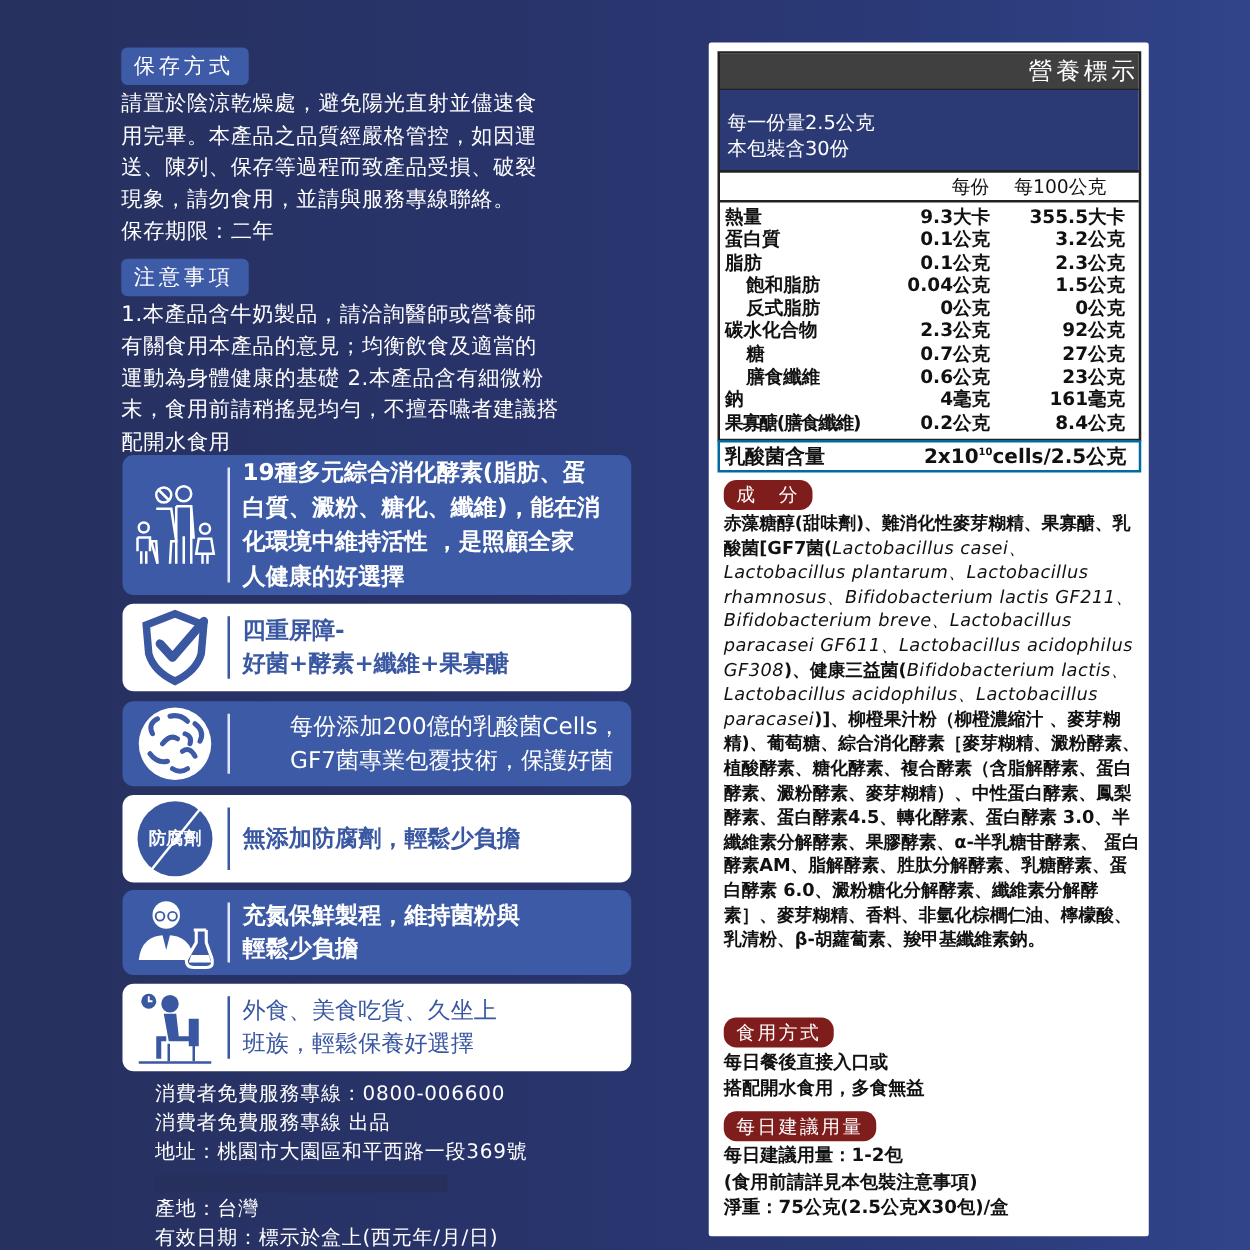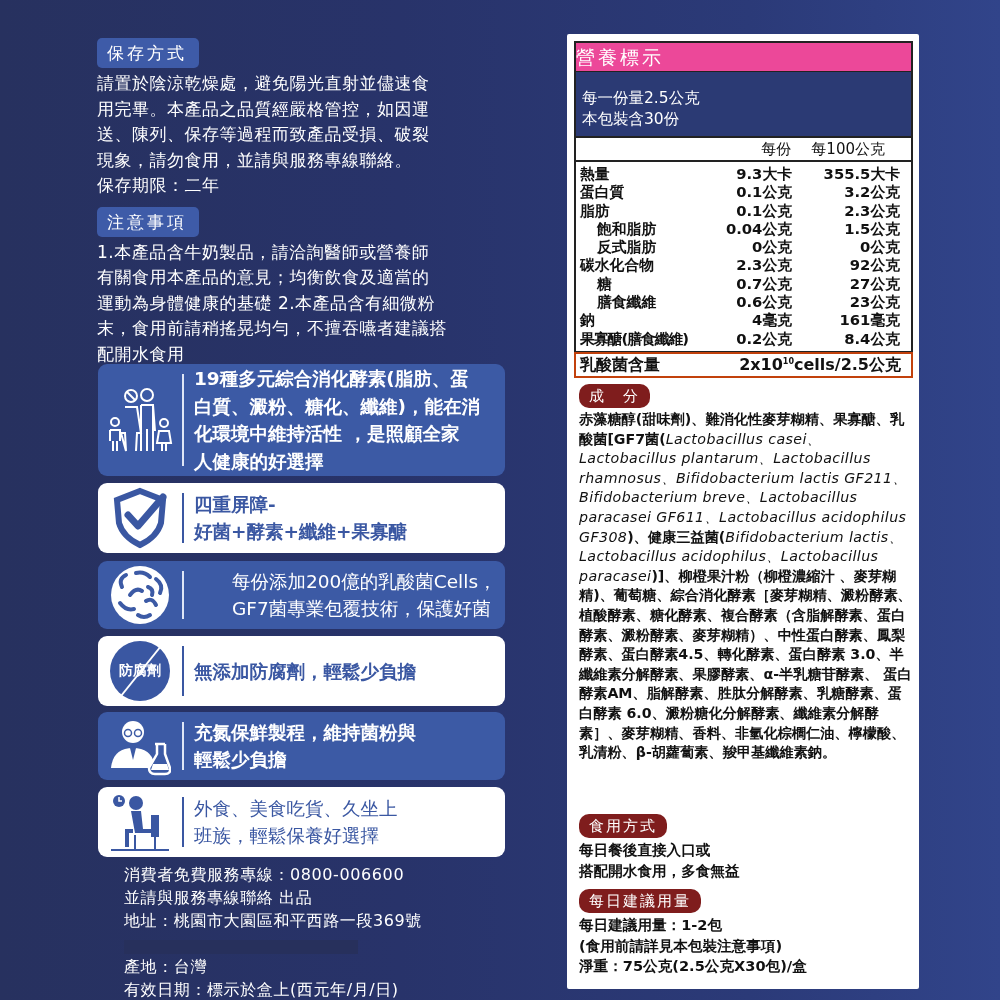--- a/index.html
+++ b/index.html
@@ -35,32 +35,32 @@
 
   .bottom { position: absolute; left: 124px; top: 863px; width: 380px; font-size: 16px; line-height: 23px; color: #fff; letter-spacing: 0.6px; }
   .mask { position: absolute; left: 124px; top: 940px; width: 234px; height: 14px; background: #27305c; }
 
   
   .panel {
     position: absolute; left: 567px; top: 34px; width: 352px; height: 955px;
     background: #ffffff; border-radius: 2px;
   }
   .nut { position: absolute; left: 7px; top: 7px; width: 339px; border: 2px solid #222; }
-  .nut-title { background: #ec4899; color: #fff; text-align: left; font-size: 19px; line-height: 28px; letter-spacing: 3px; border-bottom: 1px solid #222; }
+  .nut-title { background: #404040; color: #fff; text-align: right; font-size: 19px; line-height: 28px; letter-spacing: 3px; border-bottom: 1px solid #222; }
   .nut-serv { background: #2b3a74; color: #fff; font-size: 15.5px; line-height: 21px; padding: 16px 6px 6px 6px; border-bottom: 2px solid #222; }
   .nut-head { display: flex; justify-content: flex-end; color: #111; font-weight: normal; font-size: 15px; line-height: 22px; padding-right: 26px; border-bottom: 2px solid #222; }
   .nut-head span:first-child { margin-right: 20px; }
   .nut-rows { padding: 3px 0 3px 4px; color: #111; }
   .nrow { display: flex; font-size: 14.8px; line-height: 18.3px; font-weight: bold; }
   .nrow .lab { width: 130px; white-space: nowrap; }
   .nrow.ind .lab { padding-left: 17px; }
   .nrow .v1 { width: 82px; text-align: right; }
   .nrow .v2 { width: 108px; text-align: right; }
 
-  .probio { position: absolute; left: 7px; top: 318px; width: 339px; height: 26px; border: 2px solid #c2410c; display: flex; align-items: center; justify-content: space-between; padding: 0 10px 0 4px; color: #111; font-weight: bold; font-size: 16px; }
+  .probio { position: absolute; left: 7px; top: 318px; width: 339px; height: 26px; border: 2px solid #0369a1; display: flex; align-items: center; justify-content: space-between; padding: 0 10px 0 4px; color: #111; font-weight: bold; font-size: 16px; }
   .probio sup { font-size: 8px; }
 
   .rtag {
     position: absolute; background: #7f1d1d; color: #fff; font-size: 15px;
     padding: 2px 10px; border-radius: 10px; line-height: 20px; letter-spacing: 2px;
   }
   .ingr { position: absolute; left: 12px; top: 376px; width: 334px; color: #111; font-size: 14.2px; line-height: 19.6px; font-weight: bold; }
   .ingr i { font-weight: normal; font-style: italic; letter-spacing: 0.4px; }
   .rtext { position: absolute; left: 12px; width: 330px; color: #111; font-size: 14.6px; line-height: 20.5px; font-weight: bold; }
 </style>
@@ -195,21 +195,21 @@
   </div>
   <div class="bar"></div>
   <div class="txt" style="font-weight:normal;">
     <div>外食、美食吃貨、久坐上</div>
     <div>班族，輕鬆保養好選擇</div>
   </div>
 </div>
 
 <div class="bottom">
   <div>消費者免費服務專線：0800-006600</div>
-  <div>並請與服務專線聯絡 出品</div>
+  <div>消費者免費服務專線 出品</div>
   <div>地址：桃園市大園區和平西路一段369號</div>
   <div style="height:23px;"></div>
   <div>產地：台灣</div>
   <div>有效日期：標示於盒上(西元年/月/日)</div>
 </div>
 <div class="mask"></div>
 
 <div class="panel">
   <div class="nut">
     <div class="nut-title">營養標示</div>

